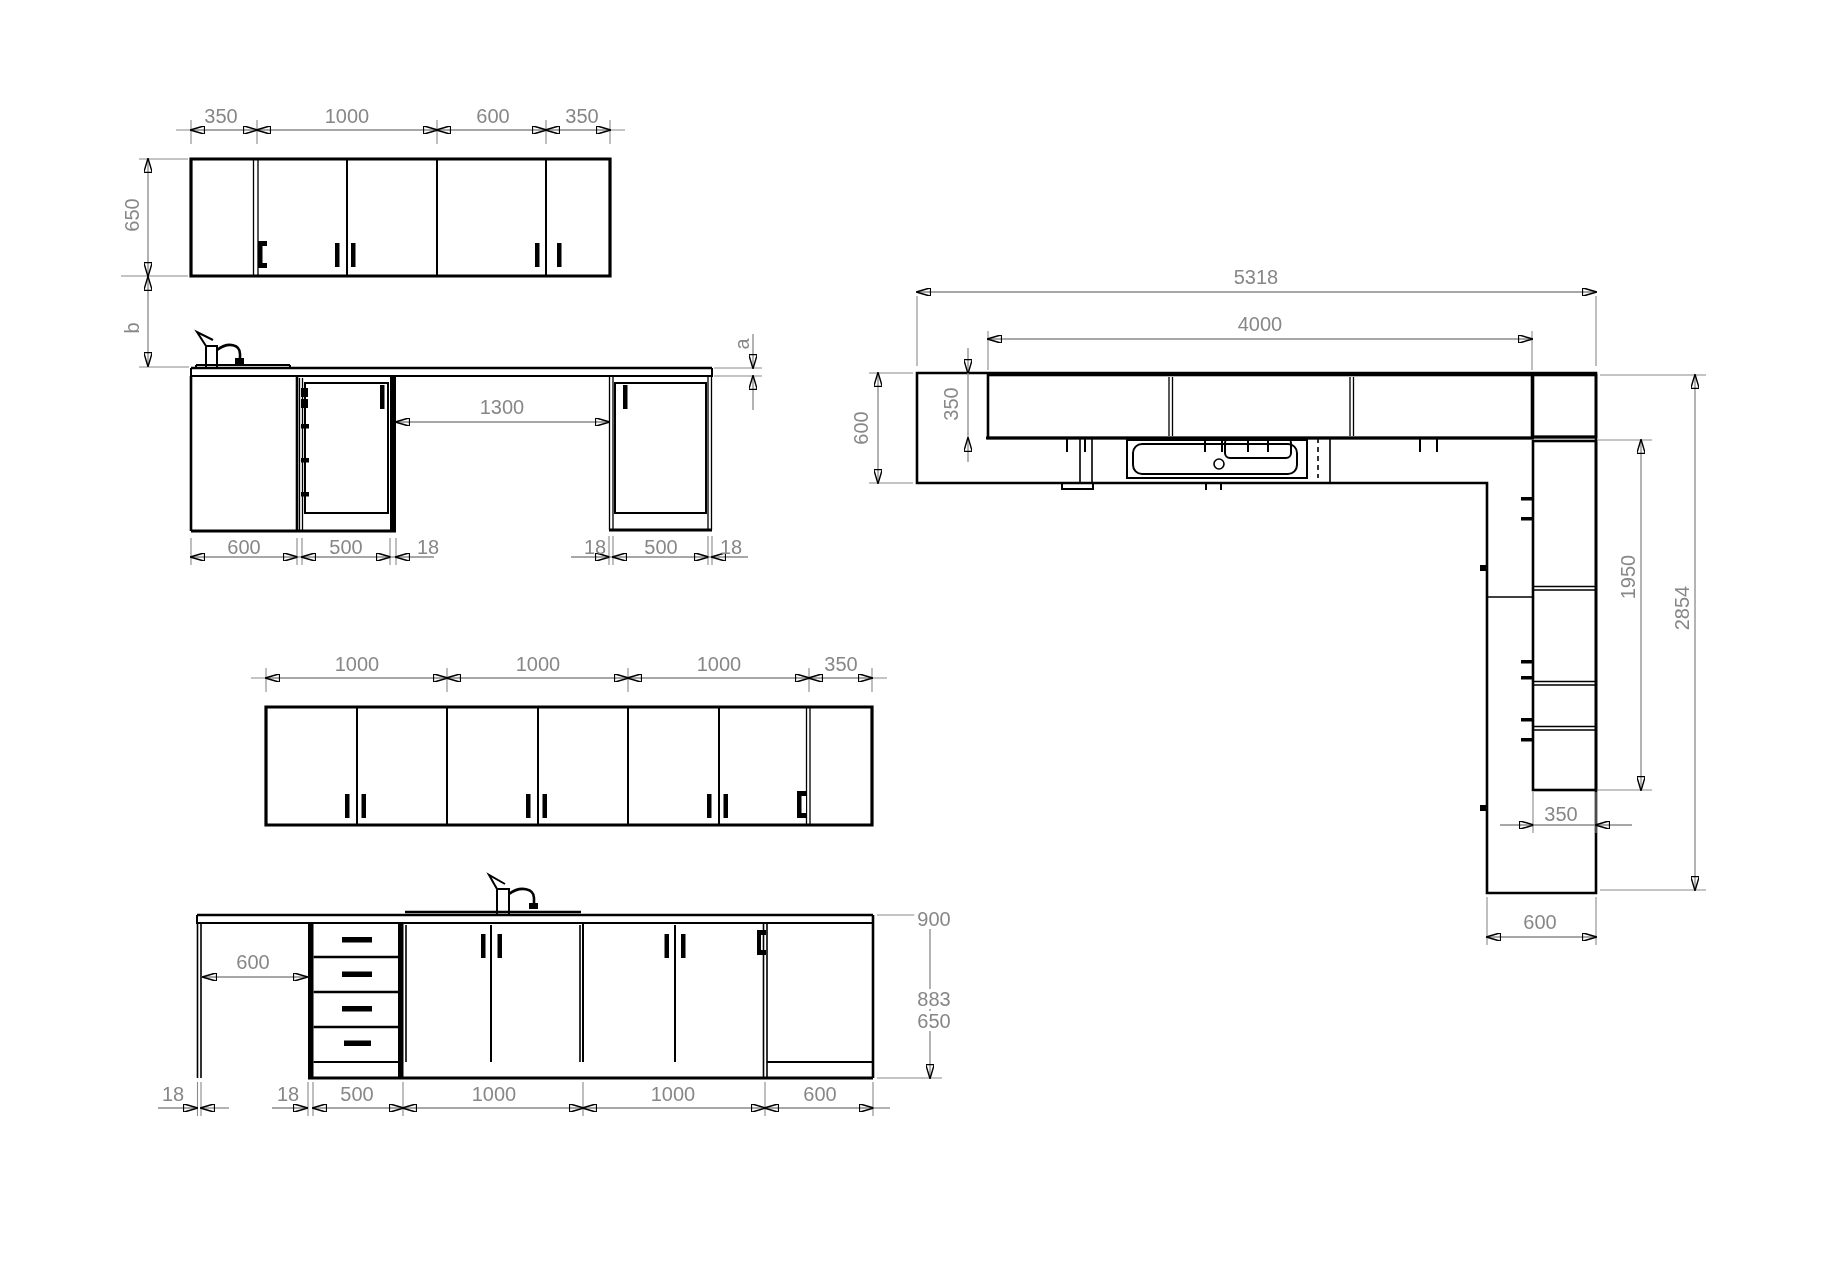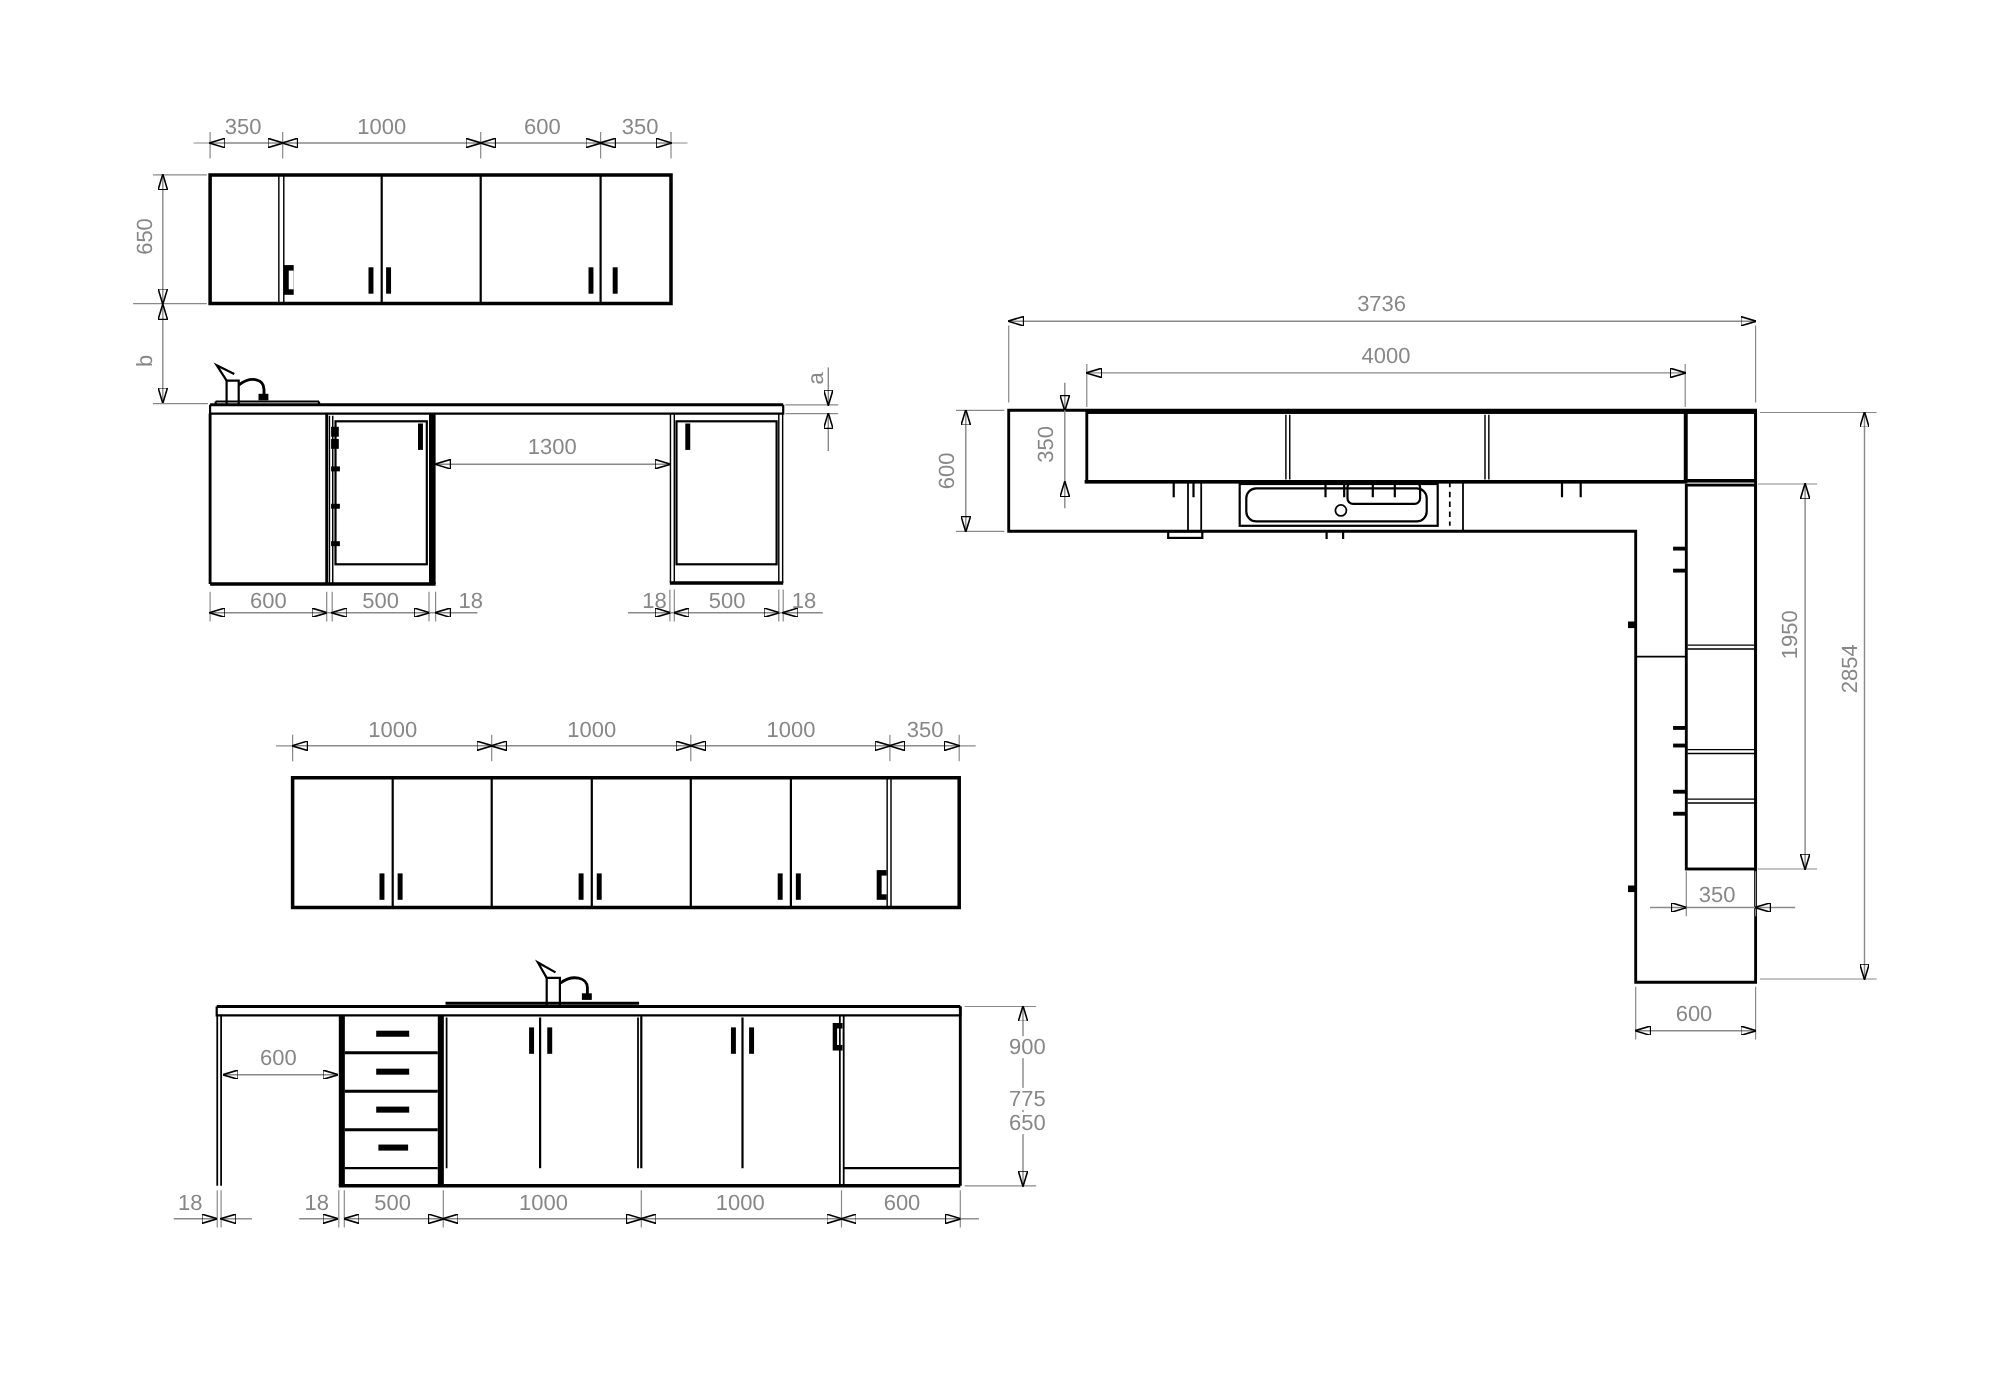--- a/index.html
+++ b/index.html
@@ -221,38 +221,38 @@
 
   <span class="lbl" style="left:502px;top:407px">1300</span>
   <span class="lbl rot" style="left:742px;top:344px">a</span>
   <span class="lbl" style="left:244px;top:547px">600</span>
   <span class="lbl" style="left:346px;top:547px">500</span>
   <span class="lbl" style="left:428px;top:547px">18</span>
   <span class="lbl" style="left:595px;top:547px">18</span>
   <span class="lbl" style="left:661px;top:547px">500</span>
   <span class="lbl" style="left:731px;top:547px">18</span>
 
-  <span class="lbl" style="left:1256px;top:277px">3736</span>
+  <span class="lbl" style="left:1256px;top:277px">5318</span>
   <span class="lbl" style="left:1260px;top:324px">4000</span>
   <span class="lbl rot" style="left:861px;top:428px">600</span>
   <span class="lbl rot" style="left:951px;top:404px">350</span>
   <span class="lbl rot bg" style="left:1628px;top:577px">1950</span>
   <span class="lbl rot bg" style="left:1682px;top:608px">2854</span>
   <span class="lbl" style="left:1561px;top:814px">350</span>
   <span class="lbl" style="left:1540px;top:922px">600</span>
 
   <span class="lbl" style="left:357px;top:664px">1000</span>
   <span class="lbl" style="left:538px;top:664px">1000</span>
   <span class="lbl" style="left:719px;top:664px">1000</span>
   <span class="lbl" style="left:841px;top:664px">350</span>
 
   <span class="lbl" style="left:253px;top:962px">600</span>
   <span class="lbl" style="left:173px;top:1094px">18</span>
   <span class="lbl" style="left:288px;top:1094px">18</span>
   <span class="lbl" style="left:357px;top:1094px">500</span>
   <span class="lbl" style="left:494px;top:1094px">1000</span>
   <span class="lbl" style="left:673px;top:1094px">1000</span>
   <span class="lbl" style="left:820px;top:1094px">600</span>
-  <span class="lbl bg" style="left:934px;top:952px">900</span>
-  <span class="lbl bg" style="left:934px;top:999px">775</span>
+  <span class="lbl bg" style="left:934px;top:919px">900</span>
+  <span class="lbl bg" style="left:934px;top:999px">883</span>
   <span class="lbl bg" style="left:934px;top:1021px">650</span>
 
 </div>
 
 </body></html>

